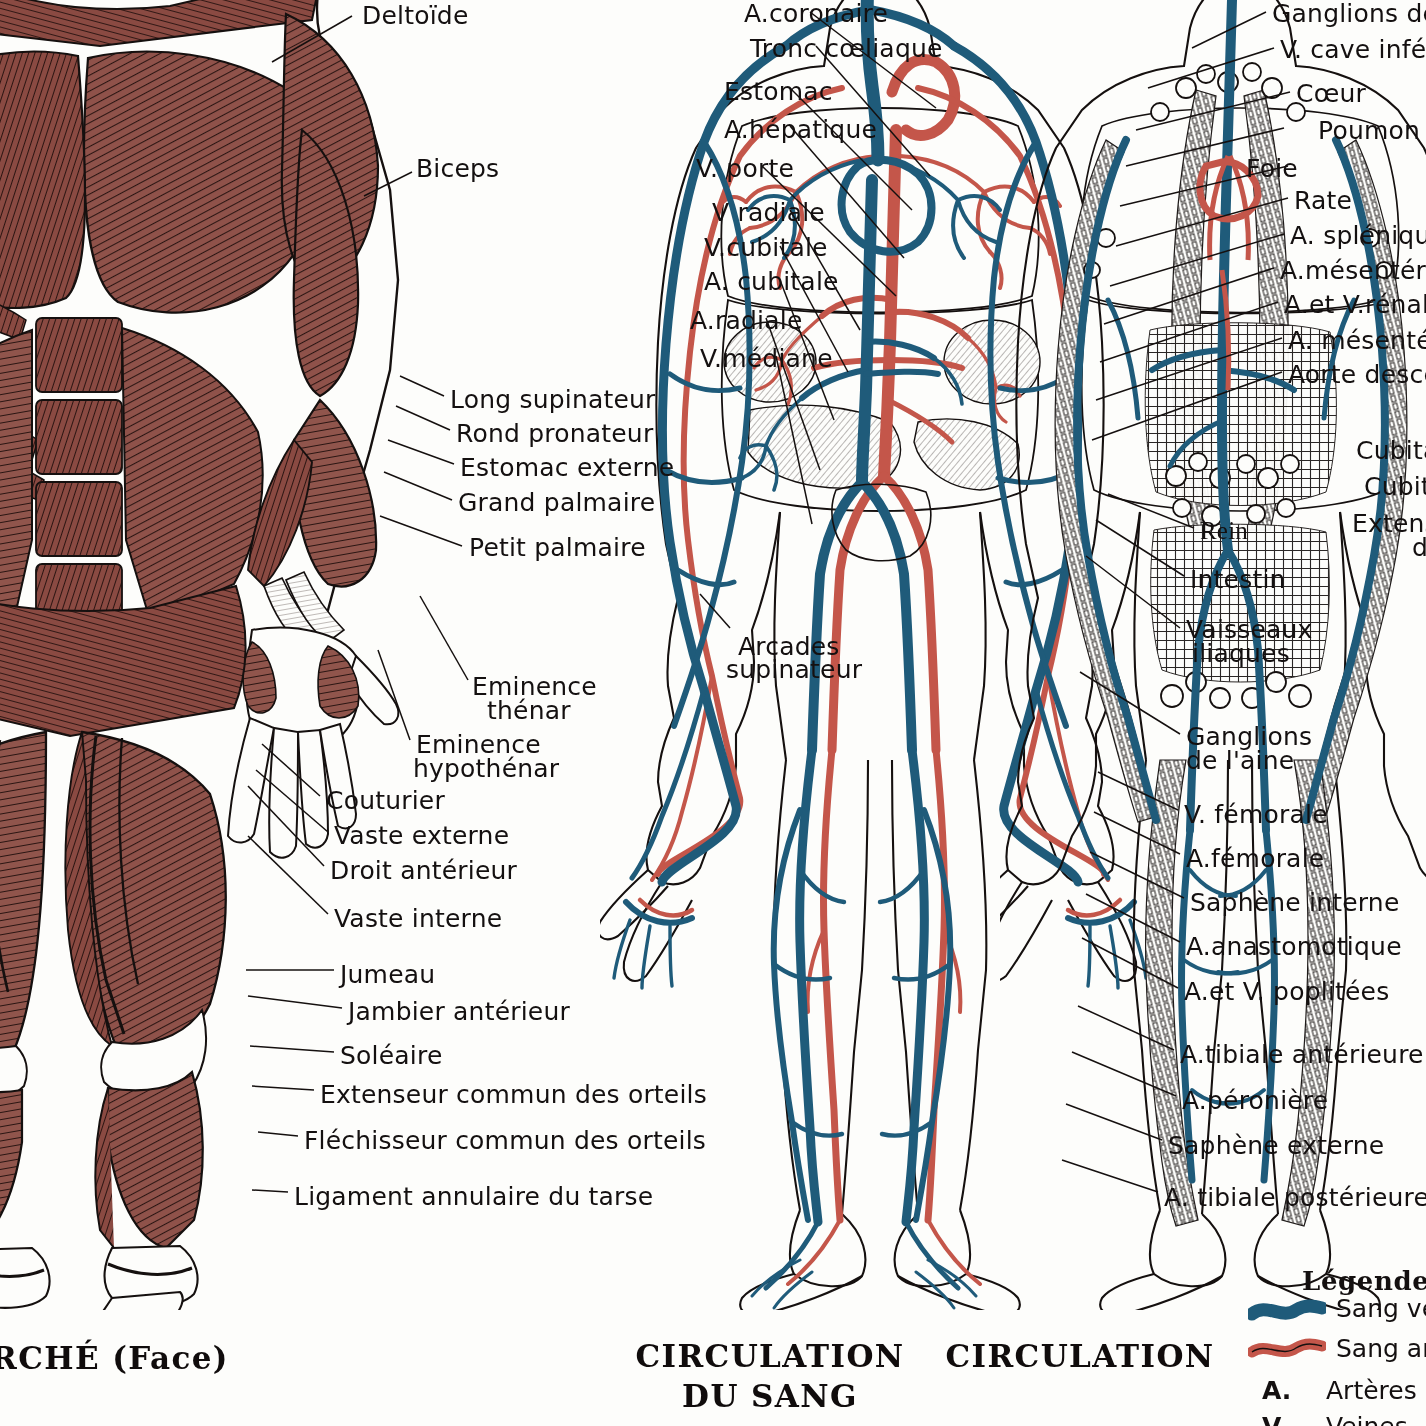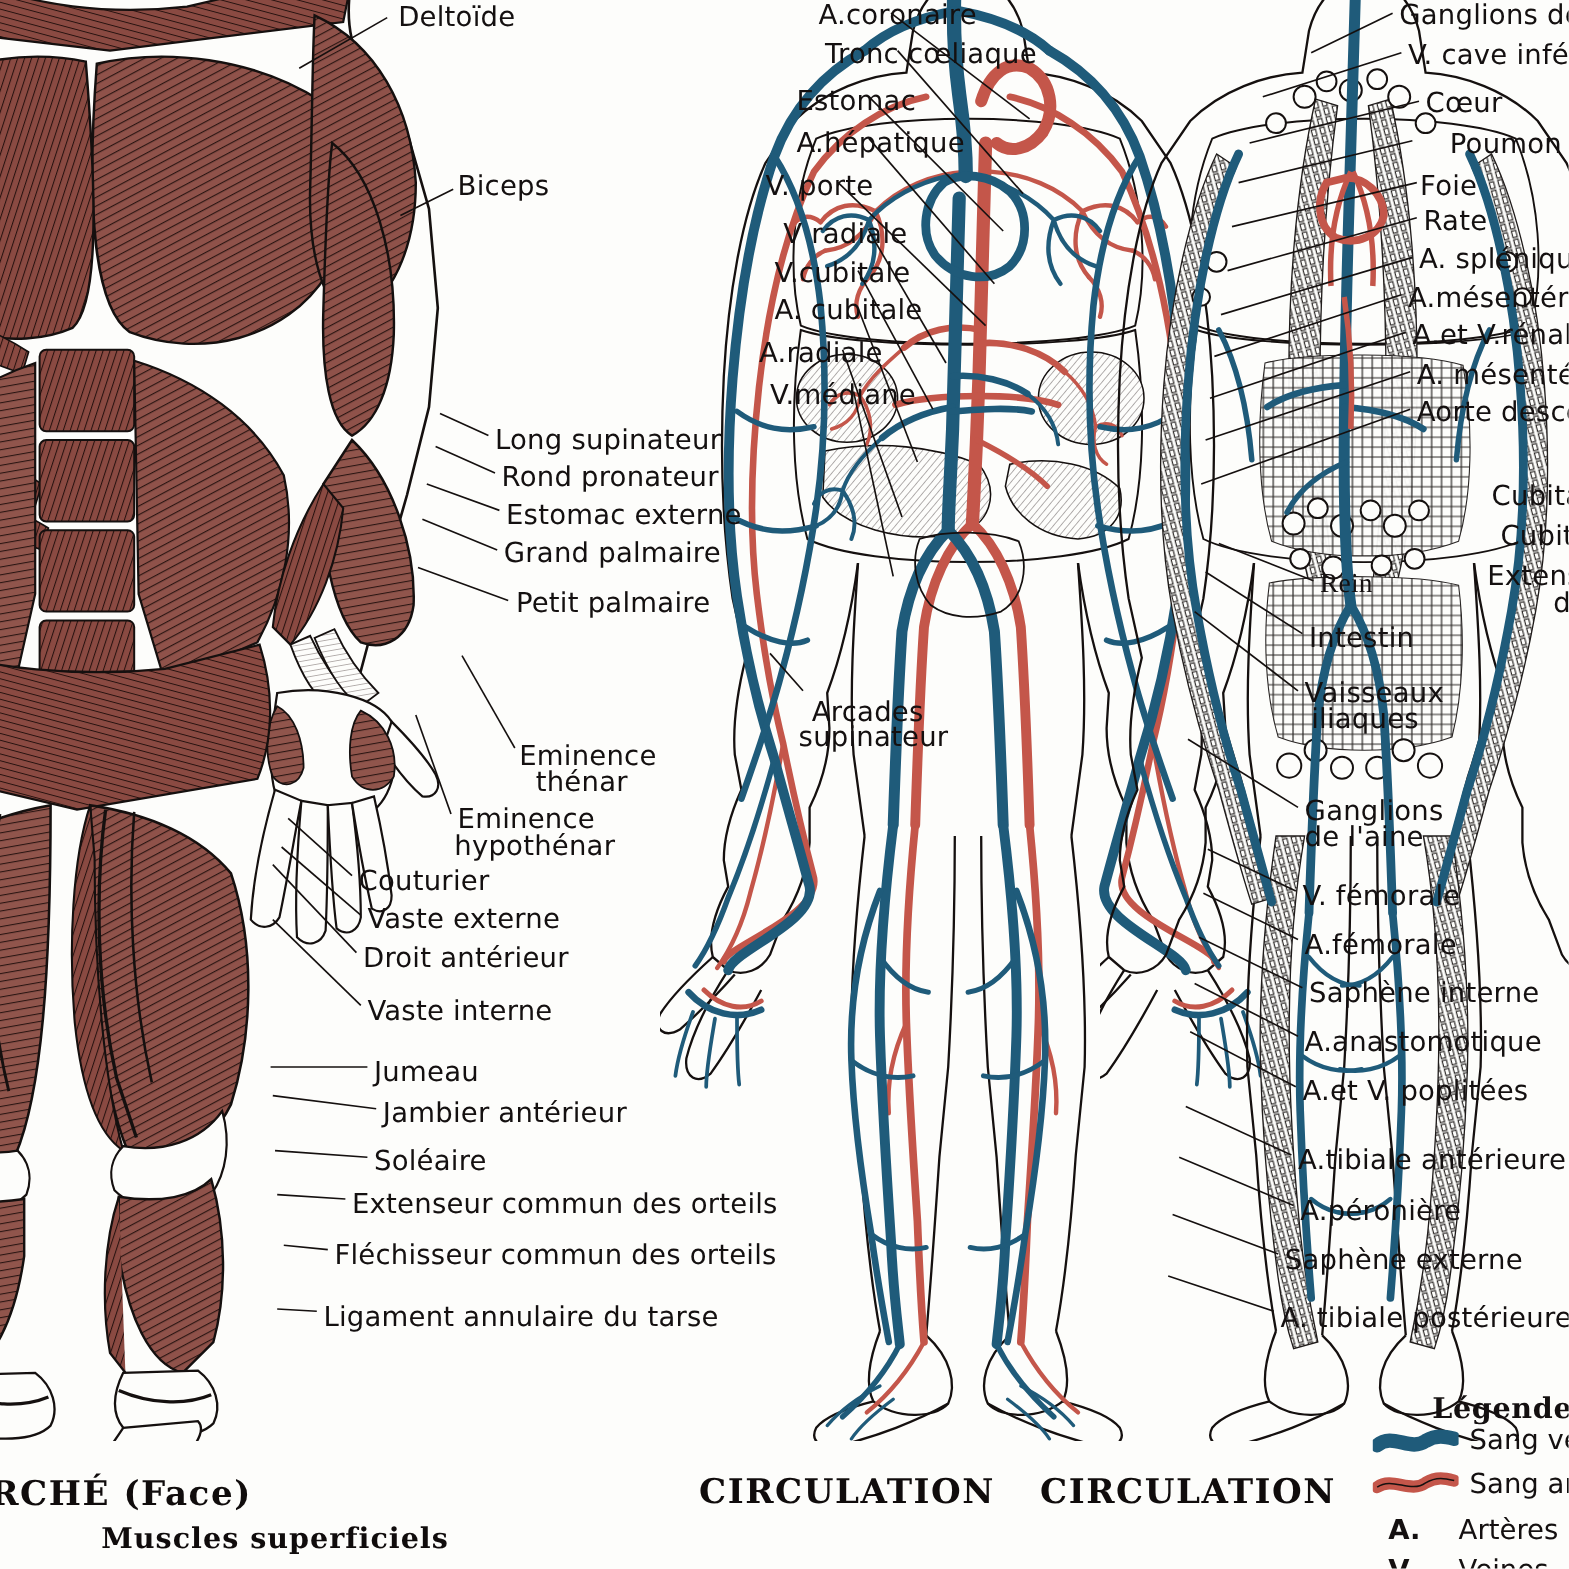--- a/index.html
+++ b/index.html
@@ -697,21 +697,21 @@
       <div class="lbl" style="left: 690px; top: 307px;">A.radiale</div>
       <div class="lbl" style="left: 700px; top: 345px;">V.médiane</div>
       <div class="lbl" style="left: 738px; top: 633px;">Arcades</div>
       <div class="lbl" style="left: 726px; top: 656px;">supinateur</div>
     </div>
   <div id="labels-right">
       <div class="lbl" style="left: 1272px; top: 0px;">Ganglions de l'a</div>
       <div class="lbl" style="left: 1280px; top: 36px;">V. cave inférieur</div>
       <div class="lbl" style="left: 1296px; top: 80px;">Cœur</div>
       <div class="lbl" style="left: 1290px; top: 117px; margin-left: 28px;">Poumon</div>
-      <div class="lbl" style="left: 1291px; top: 155px;">Foie</div>
+      <div class="lbl" style="left: 1246px; top: 155px;">Foie</div>
       <div class="lbl" style="left: 1294px; top: 187px;">Rate</div>
       <div class="lbl" style="left: 1290px; top: 222px;">A. splénique</div>
       <div class="lbl" style="left: 1280px; top: 257px;">A.mésentériqu</div>
       <div class="lbl" style="left: 1284px; top: 291px;">A.et V.rénales</div>
       <div class="lbl" style="left: 1288px; top: 327px;">A. mésentério</div>
       <div class="lbl" style="left: 1288px; top: 361px;">Aorte descen</div>
       <div class="lbl" style="left: 1356px; top: 437px;">Cubital</div>
       <div class="lbl" style="left: 1364px; top: 473px;">Cubita</div>
       <div class="lbl" style="left: 1352px; top: 510px;">Extense</div>
       <div class="lbl" style="left: 1412px; top: 534px;">d</div>
@@ -726,23 +726,23 @@
       <div class="lbl" style="left: 1190px; top: 889px;">Saphène interne</div>
       <div class="lbl" style="left: 1186px; top: 933px;">A.anastomotique</div>
       <div class="lbl" style="left: 1184px; top: 978px;">A.et V. poplitées</div>
       <div class="lbl" style="left: 1180px; top: 1041px;">A.tibiale antérieure</div>
       <div class="lbl" style="left: 1182px; top: 1087px;">A.péronière</div>
       <div class="lbl" style="left: 1168px; top: 1132px;">Saphène externe</div>
       <div class="lbl" style="left: 1164px; top: 1184px;">A. tibiale postérieure</div>
     </div>
 
   <div class="caption big" style="left:-70px;top:1340px;width:360px;">RCHÉ (Face)</div>
-  <div class="caption sub" style="left:0px;top:1384px;width:500px;">Muscles superficiels</div>
 
   <div class="caption big" style="left:620px;top:1338px;width:300px;">CIRCULATION</div>
+  <div class="caption big" style="left:620px;top:1378px;width:300px;">DU SANG</div>
 
   <div class="caption big" style="left:930px;top:1338px;width:300px;">CIRCULATION</div>
 
   <div class="legend-title" style="left:1302px;top:1266px;">Légende</div>
 
   <svg style="position:absolute;left:1248px;top:1296px;" width="78" height="30">
     <path d="M4 18 C18 6 34 24 48 14 C58 8 66 10 74 12" stroke="#1f5b7a" stroke-width="13" fill="none" stroke-linecap="round"></path>
   </svg>
   <div class="legend-row" style="left:1336px;top:1294px;">Sang veine</div>
 

